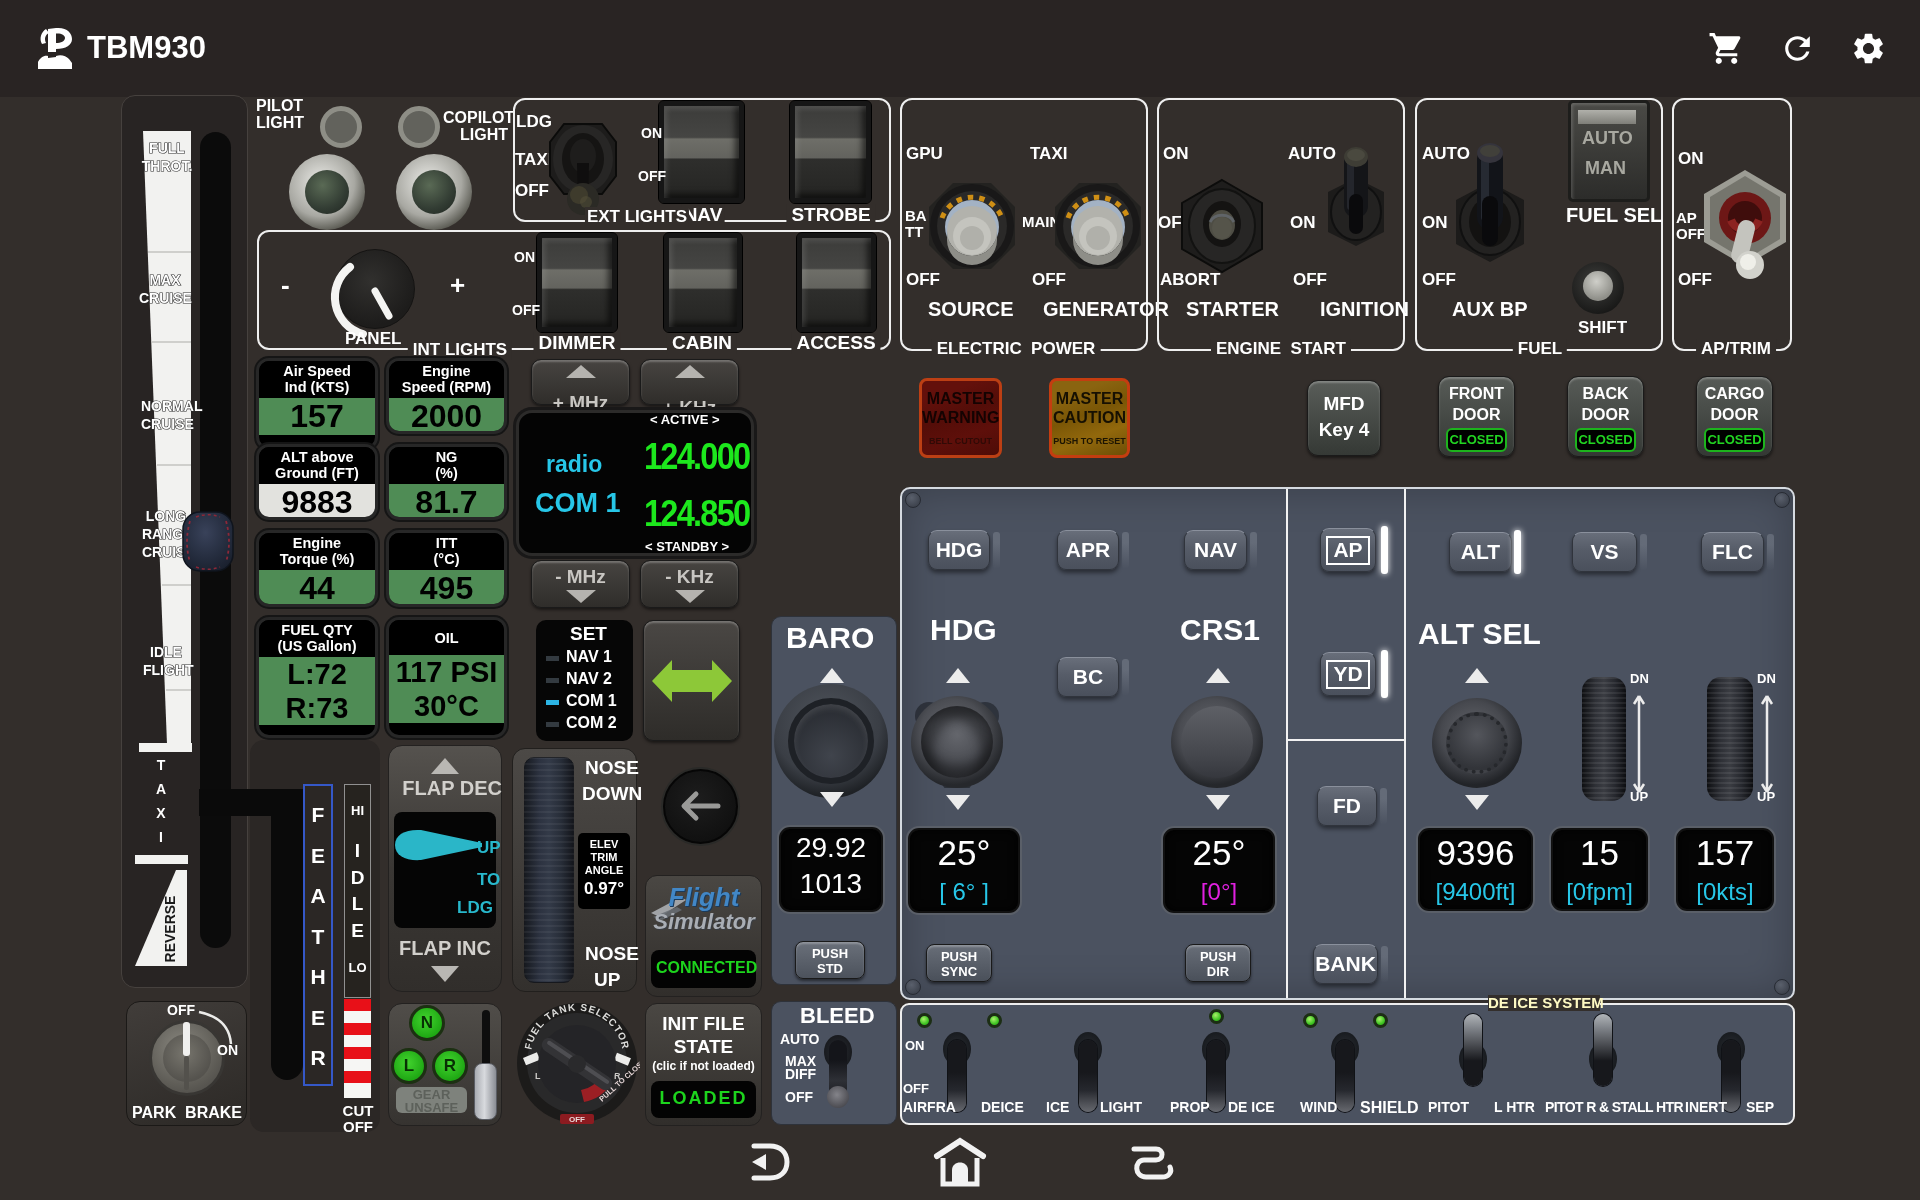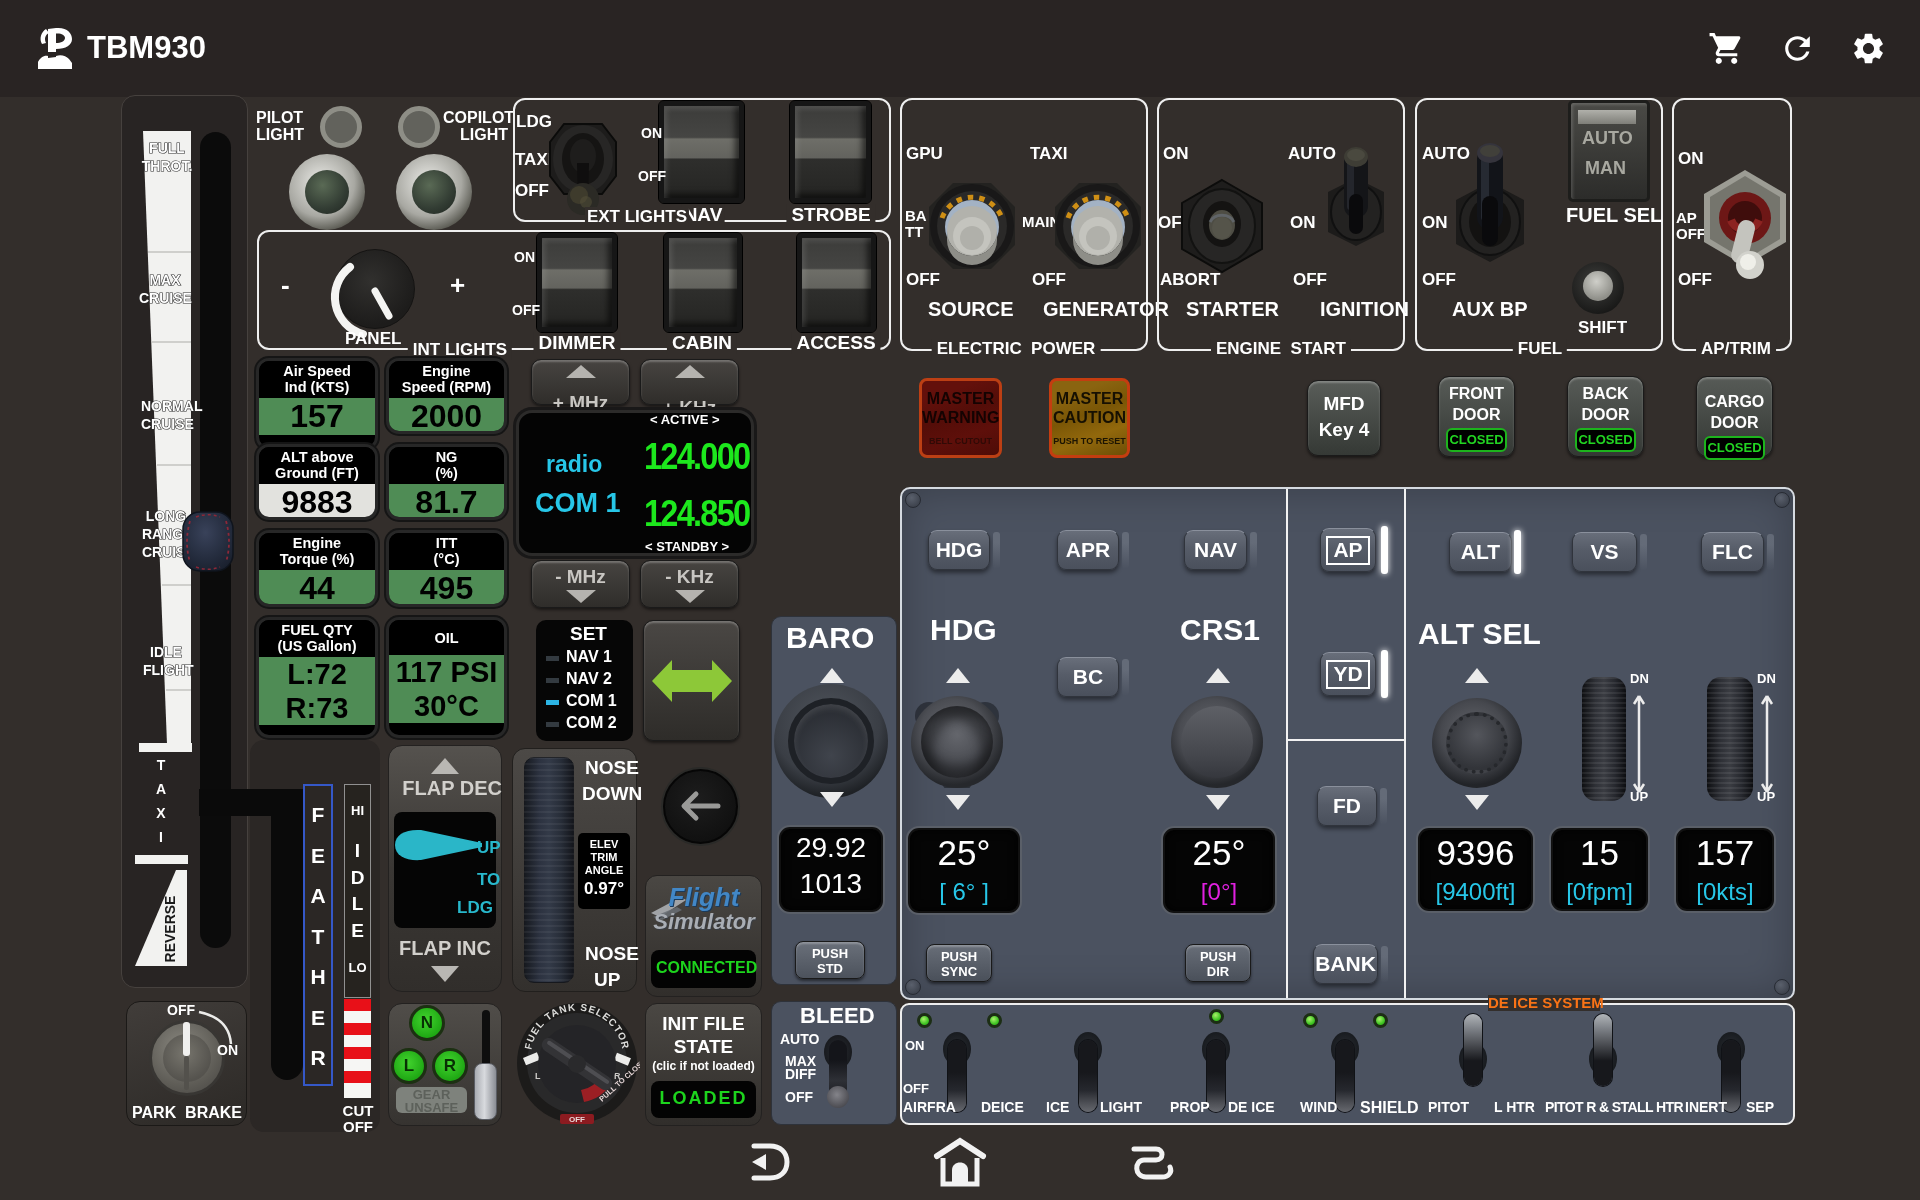--- a/index.html
+++ b/index.html
@@ -61,21 +61,21 @@
  <path d="M6 20 L29 5 L52 20" fill="none" stroke="#f2f2f2" stroke-width="6" stroke-linecap="round"></path>
  <path d="M12 22 L12 48 L46 48 L46 22" fill="none" stroke="#f2f2f2" stroke-width="5"></path>
  <path d="M21 48 L21 34 C21 24 37 24 37 34 L37 48 Z" fill="#f2f2f2"></path>
 </svg>
 <svg class="ab" style="left:1126px;top:1143px" width="52" height="40" viewBox="0 0 52 40">
  <g transform="translate(52,0) scale(-1,1)">
       <path d="M44 6 L22 6 C14 6 14 17 22 17 L34 17 C44 17 44 34 32 34 L16 34 C8 34 6 28 8 24" fill="none" stroke="#f2f2f2" stroke-width="5" stroke-linecap="round"></path>
     </g>
 </svg>
 
-<div class="wl" style="left:256px;top:110px;font-size:16px">PILOT<br>LIGHT</div>
+<div class="wl" style="left:256px;top:98px;font-size:16px">PILOT<br>LIGHT</div>
 <div class="wl" style="left:443px;top:110px;font-size:16px;text-align:right;width:65px">COPILOT<br>LIGHT</div>
 <div class="knob" style="left:320px;top:106px;width:42px;height:42px;border:5px solid #8e8e86;background:#62625c"></div>
 <div class="knob" style="left:398px;top:106px;width:42px;height:42px;border:5px solid #8e8e86;background:#62625c"></div>
 <div class="knob" style="left:289px;top:154px;width:76px;height:76px;background:radial-gradient(circle at 42% 38%,#ecece8,#a8a8a2 52%,#515149 78%)"></div>
 <div class="knob" style="left:305px;top:170px;width:44px;height:44px;background:radial-gradient(circle at 40% 35%,#5a6a55,#323c33 60%,#1e241f)"></div>
 <div class="knob" style="left:396px;top:154px;width:76px;height:76px;background:radial-gradient(circle at 42% 38%,#ecece8,#a8a8a2 52%,#515149 78%)"></div>
 <div class="knob" style="left:412px;top:170px;width:44px;height:44px;background:radial-gradient(circle at 40% 35%,#5a6a55,#323c33 60%,#1e241f)"></div>
 
 <div class="gb" style="left:513px;top:98px;width:378px;height:124px"></div>
 <div class="lg" style="left:637px;top:207px;padding:0 2px;z-index:6">EXT LIGHTS</div>
@@ -416,21 +416,21 @@
   </div>
 <div class="btn3" style="left:1438px;top:376px;width:77px;height:81px;background:linear-gradient(180deg,#575b57,#343834)">
  <div style="font-size:16px;line-height:21px;margin-top:6px">FRONT<br>DOOR</div>
  <div style="margin:3px auto 0;width:61px;height:24px;background:#000;border:2px solid #1db41d;border-radius:6px;font-size:13px;line-height:20px;color:#22d422">CLOSED</div>
   </div>
 <div class="btn3" style="left:1567px;top:376px;width:77px;height:81px;background:linear-gradient(180deg,#575b57,#343834)">
  <div style="font-size:16px;line-height:21px;margin-top:6px">BACK<br>DOOR</div>
  <div style="margin:3px auto 0;width:61px;height:24px;background:#000;border:2px solid #1db41d;border-radius:6px;font-size:13px;line-height:20px;color:#22d422">CLOSED</div>
   </div>
 <div class="btn3" style="left:1696px;top:376px;width:77px;height:81px;background:linear-gradient(180deg,#575b57,#343834)">
- <div style="font-size:16px;line-height:21px;margin-top:14px">CARGO<br>DOOR</div>
+ <div style="font-size:16px;line-height:21px;margin-top:6px">CARGO<br>DOOR</div>
  <div style="margin:3px auto 0;width:61px;height:24px;background:#000;border:2px solid #1db41d;border-radius:6px;font-size:13px;line-height:20px;color:#22d422">CLOSED</div>
   </div>
 
 <div class="ab" style="left:771px;top:616px;width:126px;height:369px;background:#4b5260;border-radius:10px;border:1px solid #2e323a"></div>
 <div class="wl" style="left:786px;top:622px;font-size:30px">BARO</div>
 <div class="tri-u" style="left:820px;top:668px"></div>
 <div class="knob" style="left:774px;top:684px;width:114px;height:114px;background:radial-gradient(circle at 46% 35%,#51565e,#3a3e45 55%,#1f2226 75%,#17191d)"></div>
 <div class="knob" style="left:788px;top:698px;width:86px;height:86px;background:radial-gradient(circle at 50% 70%,#40444c,#282b31 80%);border:6px solid #1e2126;box-shadow:inset 0 4px 6px rgba(255,255,255,.12)"></div>
 <div class="tri-d" style="left:820px;top:792px"></div>
 <div class="disp" style="left:779px;top:827px;width:104px;height:85px"></div>
@@ -532,21 +532,21 @@
 <div class="wl" style="left:1757px;top:672px;font-size:13px">DN</div>
 <div class="wl" style="left:1757px;top:790px;font-size:13px">UP</div>
 <svg class="ab" style="left:1630px;top:688px" width="18" height="112" viewBox="0 0 18 112">
     <path d="M9 8 L9 104 M9 8 L4 16 M9 8 L14 16 M9 104 L4 96 M9 104 L14 96" stroke="#ececec" stroke-width="2.5" fill="none"></path>
   </svg>
 <svg class="ab" style="left:1758px;top:688px" width="18" height="112" viewBox="0 0 18 112">
     <path d="M9 8 L9 104 M9 8 L4 16 M9 8 L14 16 M9 104 L4 96 M9 104 L14 96" stroke="#ececec" stroke-width="2.5" fill="none"></path>
   </svg>
 
 <div class="ab" style="left:900px;top:1003px;width:895px;height:122px;background:#4b5260;border:2px solid #eeeeee;border-radius:9px"></div>
-<div class="ab" style="left:1488px;top:995px;width:112px;height:16px;background:#332e2b;color:#f97316;font-size:15px;font-weight:bold;text-align:left;line-height:16px;white-space:nowrap">DE ICE SYSTEM</div>
+<div class="ab" style="left:1488px;top:995px;width:112px;height:16px;background:#332e2b;color:#fef9c3;font-size:15px;font-weight:bold;text-align:left;line-height:16px;white-space:nowrap">DE ICE SYSTEM</div>
 <div class="wl" style="left:905px;top:1039px;font-size:13px">ON</div>
 <div class="wl" style="left:903px;top:1082px;font-size:13px">OFF</div>
 <div class="led" style="left:917px;top:1013px"></div>
 <div class="led" style="left:987px;top:1013px"></div>
 <div class="led" style="left:1209px;top:1009px"></div>
 <div class="led" style="left:1303px;top:1013px"></div>
 <div class="led" style="left:1373px;top:1013px"></div>
 <div class="dtd" style="left:957px"></div>
 <div class="dtd" style="left:1088px"></div>
 <div class="dtd" style="left:1216px"></div>

